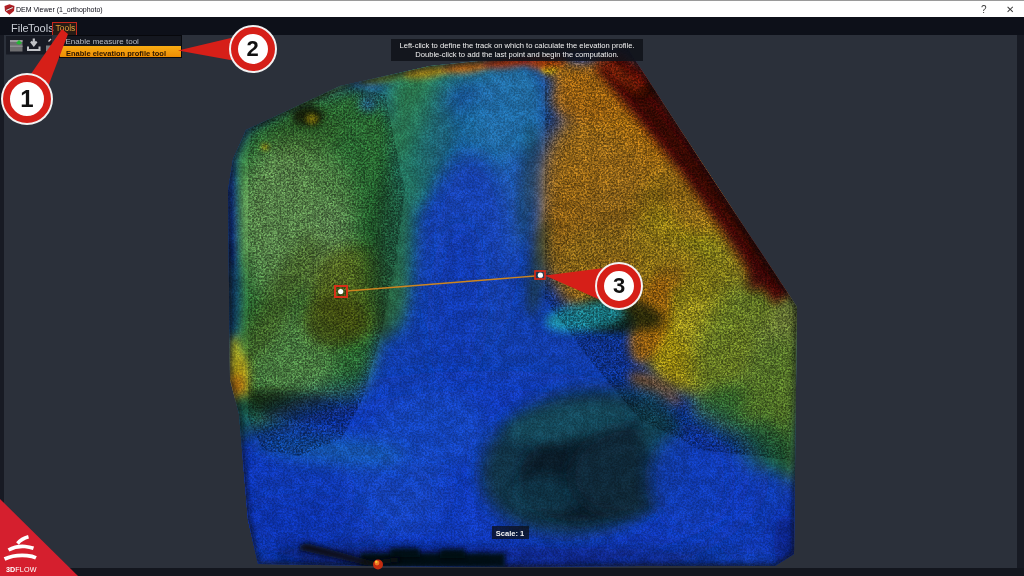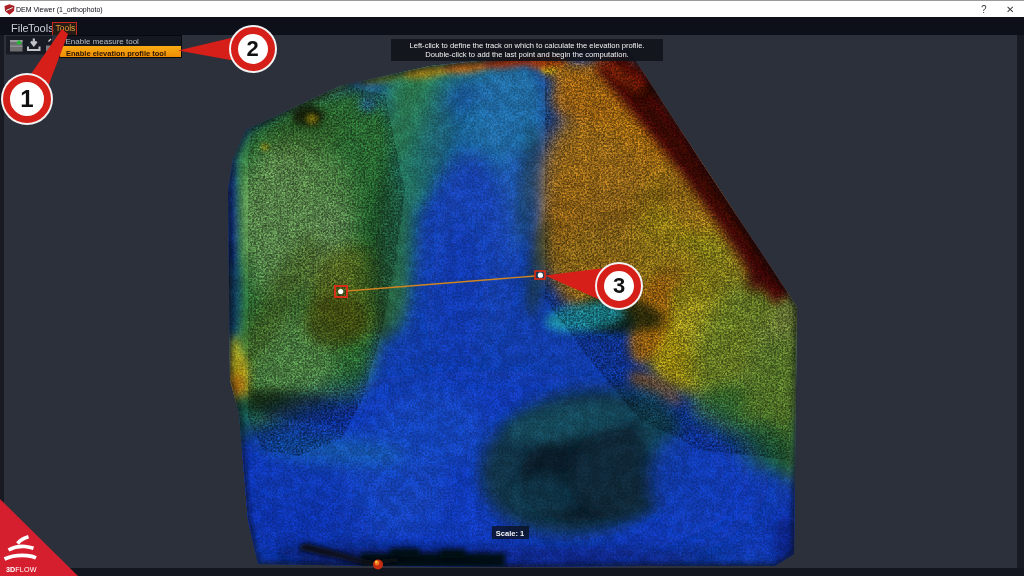--- a/index.html
+++ b/index.html
@@ -12,21 +12,21 @@
 .menu-item{position:absolute;top:5px;font-size:11px;color:#c9cdd4;}
 .tools-box{position:absolute;left:52px;top:5px;width:23px;height:12px;border:1px solid #c3281e;background:rgba(120,60,10,0.25);}
 .tools-txt{position:absolute;left:55.5px;top:6px;font-size:8.5px;color:#e2a13b;text-align:center;}
 .panel{position:absolute;left:4px;top:35px;width:1013px;height:533px;background:#2b303a;}
 .statusbar{position:absolute;left:0px;top:568px;width:1024px;height:8px;background:#13161e;}
 .dropdown{position:absolute;left:59px;top:35px;width:123px;height:23px;background:#14171f;border:1px solid #07080c;box-sizing:border-box;}
 .dd-row1{position:absolute;left:59px;top:35.5px;width:122px;height:10px;color:#b9bdc4;font-size:8px;padding-left:0;}
 .dd-row1 span{position:absolute;left:6.5px;top:1px;white-space:nowrap;}
 .dd-hl{position:absolute;left:60px;top:46px;width:121px;height:11px;background:linear-gradient(#f8ac13,#ee8d04);}
 .dd-hl span{position:absolute;left:6px;top:3px;font-size:7.5px;font-weight:bold;color:#2a1600;white-space:nowrap;}
-.instr{position:absolute;left:391px;top:39px;width:272px;height:22px;background:rgba(16,18,25,0.88);color:#f2f2f2;font-size:7.6px;text-align:center;line-height:9.5px;padding-top:1.5px;box-sizing:border-box;white-space:nowrap;}
+.instr{position:absolute;left:391px;top:39px;width:252px;height:22px;background:rgba(16,18,25,0.88);color:#f2f2f2;font-size:7.6px;text-align:center;line-height:9.5px;padding-top:1.5px;box-sizing:border-box;white-space:nowrap;}
 .callout{position:absolute;border-radius:50%;background:#ffffff;border:7px solid #d61f18;box-shadow:0 0 0 2px #f3f3f3;display:flex;align-items:center;justify-content:center;font-weight:bold;color:#111;}
 .c1{left:3px;top:75px;width:34px;height:34px;font-size:24px;}
 .c2{left:230.5px;top:26.5px;width:30px;height:30px;font-size:22px;}
 .c3{left:597px;top:264px;width:30px;height:30px;font-size:22px;}
 </style>
 </head>
 <body>
 
 <div class="titlebar">
  <svg style="position:absolute;left:4px;top:3px" width="11" height="11" viewBox="0 0 11 11">

